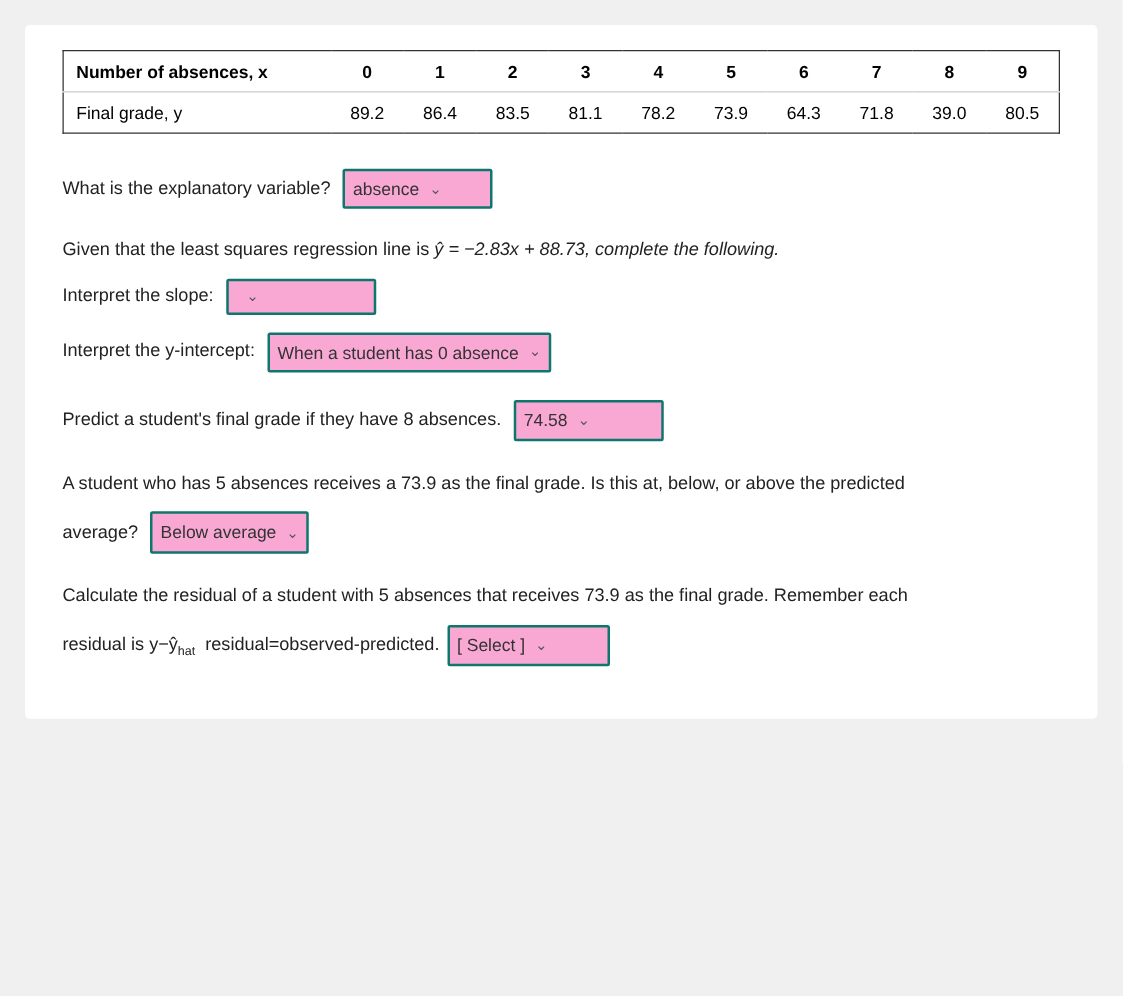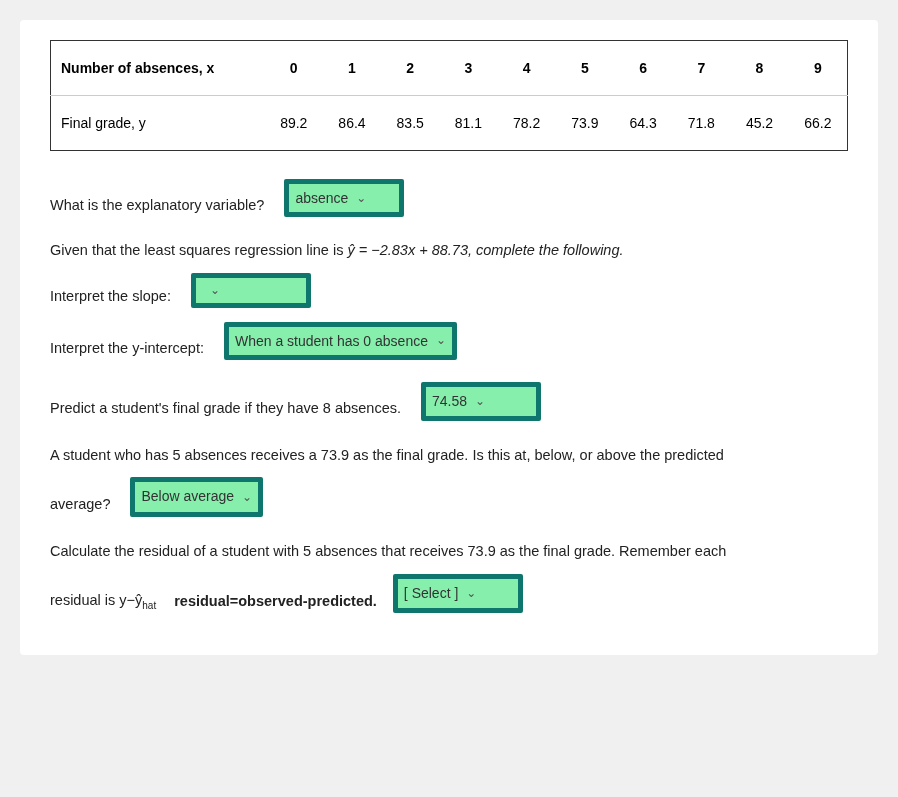--- a/index.html
+++ b/index.html
@@ -28,21 +28,21 @@
     .data-table {
       width: 100%;
       border-collapse: collapse;
       border: 1.5px solid #333;
       margin-bottom: 28px;
     }
 
     .data-table th,
     .data-table td {
       border: none;
-      padding: 19px 10px;
+      padding: 8px 10px;
       font-size: 14px;
       text-align: center;
     }
 
     .data-table th:first-child,
     .data-table td:first-child {
       text-align: left;
       padding-left: 10px;
       min-width: 110px;
     }
@@ -62,42 +62,42 @@
       line-height: 1.6;
     }
 
     .question-block p {
       margin-bottom: 10px;
     }
 
     .inline-select {
       display: inline-flex;
       align-items: center;
-      border: 5px solid #0f766e;
+      border: 2px solid #0f766e;
       border-radius: 2px;
       padding: 3px 6px;
-      background: #86efac;
+      background: #f9a8d4;
       font-size: 14px;
       color: #333;
       cursor: pointer;
       min-width: 120px;
     }
 
     .inline-select .arrow {
       margin-left: 8px;
       font-size: 12px;
       color: #555;
     }
 
     .row-item {
       margin-bottom: 14px;
       display: flex;
-      align-items: flex-end;
+      align-items: center;
       flex-wrap: wrap;
-      gap: 16px;
+      gap: 6px;
     }
 
     .row-item label {
       font-size: 14.5px;
       color: #222;
       margin-right: 4px;
     }
 
     .long-text-block {
       font-size: 14.5px;
@@ -138,22 +138,22 @@
       <tr>
         <td>Final grade, y</td>
         <td>89.2</td>
         <td>86.4</td>
         <td>83.5</td>
         <td>81.1</td>
         <td>78.2</td>
         <td>73.9</td>
         <td>64.3</td>
         <td>71.8</td>
-        <td>45.2</td>
-        <td>66.2</td>
+        <td>39.0</td>
+        <td>80.5</td>
       </tr>
     </tbody>
   </table>
 
   <div class="question-block">
     <div class="row-item">
       <label>What is the explanatory variable?</label>
       <div class="inline-select">
         <span>absence</span>
         <span class="arrow">⌄</span>
@@ -201,21 +201,21 @@
         <span>Below average</span>
         <span class="arrow">⌄</span>
       </div>
     </div>
   </div>
 
   <div class="question-block long-text-block">
     <p>Calculate the residual of a student with 5 absences that receives 73.9 as the final grade. Remember each</p>
     <div class="row-item" style="margin-top:6px; flex-wrap: wrap;">
       <span>residual is y−ŷ<sub>hat</sub></span>
-      <span style="margin-left:2px;font-weight:bold;">residual=observed-predicted.</span>
+      <span style="margin-left:2px;">residual=observed-predicted.</span>
       <div class="inline-select" style="min-width:130px;">
         <span>[ Select ]</span>
         <span class="arrow">⌄</span>
       </div>
     </div>
   </div>
 
 </div>
 
 </body></html>

